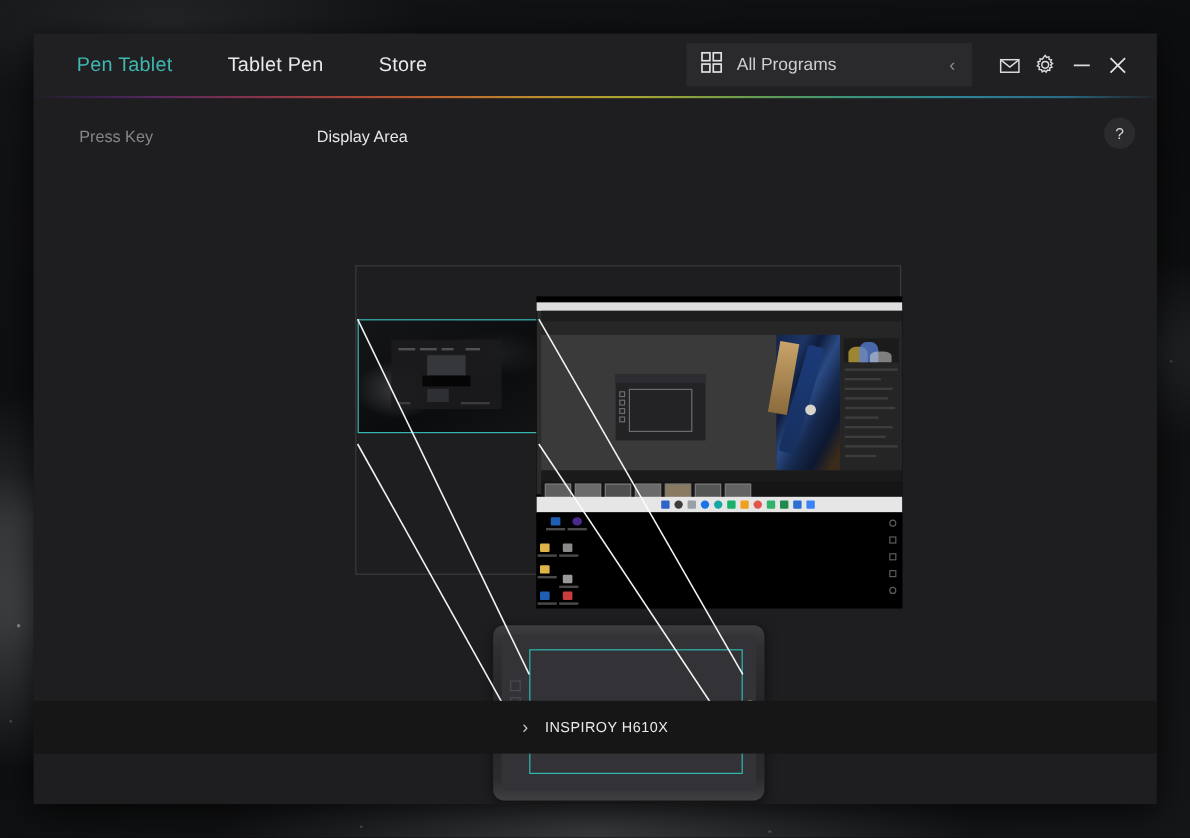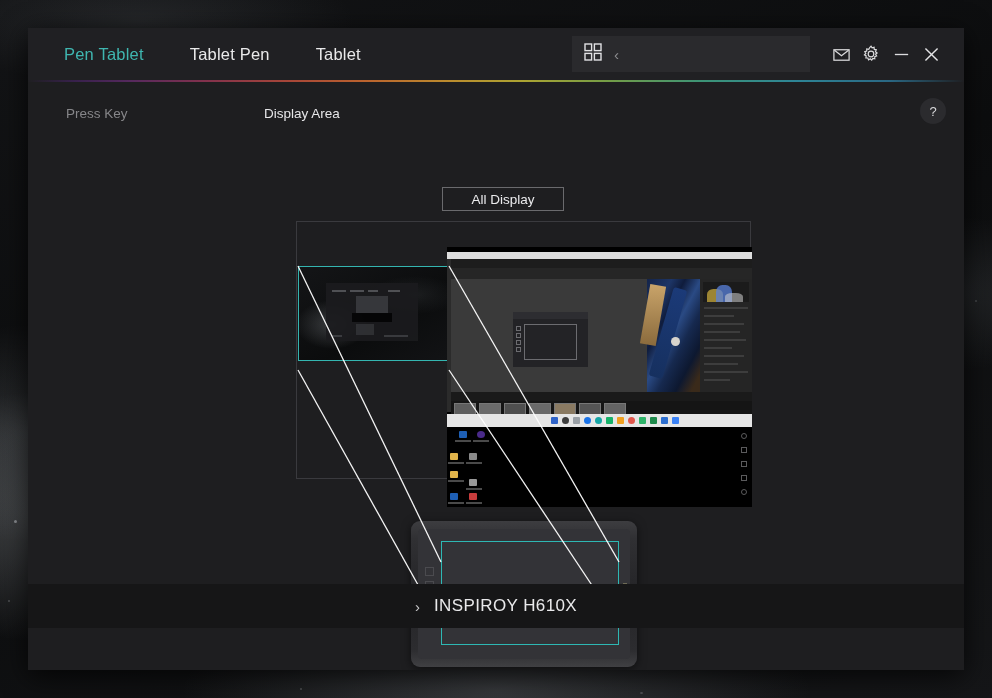--- a/index.html
+++ b/index.html
@@ -255,55 +255,56 @@
 
   
   #device-bar {
     position: absolute; left: 0; bottom: 0;
     width: 100%; height: 44px;
     background: #161617;
     display: flex; align-items: center; justify-content: center;
     gap: 14px; cursor: pointer;
   }
   #device-bar .dchev { color: #c9c9cb; font-size: 15px; }
-  #device-bar .dname { color: #e9e9eb; font-size: 17px; letter-spacing: .4px; }
+  #device-bar .dname { color: #e9e9eb; font-size: 12px; letter-spacing: .4px; }
 </style>
 </head>
 <body>
 
 <div id="desktop">
   <div class="speck" style="left:14px;top:520px;width:3px;height:3px;"></div>
   <div class="speck" style="left:40px;top:560px;width:2px;height:2px;opacity:.6;"></div>
   <div class="speck" style="left:8px;top:600px;width:2px;height:2px;opacity:.5;"></div>
   <div class="speck" style="left:300px;top:688px;width:2px;height:2px;opacity:.5;"></div>
   <div class="speck" style="left:640px;top:692px;width:3px;height:2px;opacity:.45;"></div>
   <div class="speck" style="left:975px;top:300px;width:2px;height:2px;opacity:.4;"></div>
 </div>
 
 <div id="app-window">
 
   <div id="topbar">
 
     <div class="nav-tabs">
       <div class="nav-tab active">Pen Tablet</div>
       <div class="nav-tab">Tablet Pen</div>
-      <div class="nav-tab">Tablet</div>
+      <div class="nav-tab">Store</div>
     </div>
 
     <div class="top-right">
 
       <div id="programs-select">
         <span class="grid-ico">
           <svg width="18" height="18" viewBox="0 0 18 18">
             <rect x="1" y="1" width="6.6" height="6.6" fill="none" stroke="#e2e2e4" stroke-width="1.4"></rect>
             <rect x="10.4" y="1" width="6.6" height="6.6" fill="none" stroke="#e2e2e4" stroke-width="1.4"></rect>
             <rect x="1" y="10.4" width="6.6" height="6.6" fill="none" stroke="#e2e2e4" stroke-width="1.4"></rect>
             <rect x="10.4" y="10.4" width="6.6" height="6.6" fill="none" stroke="#e2e2e4" stroke-width="1.4"></rect>
           </svg>
         </span>
+        <span class="lbl">All Programs</span>
         <span class="chev">‹</span>
       </div>
 
       <div class="win-btn">
         <svg width="19" height="19" viewBox="0 0 20 20">
           <rect x="2" y="5" width="16" height="11" fill="none" stroke="#dcdcde" stroke-width="1.3"></rect>
           <path d="M2.6 5.6 L10 11.4 L17.4 5.6" fill="none" stroke="#dcdcde" stroke-width="1.3"></path>
         </svg>
       </div>
 
@@ -337,21 +338,20 @@
 
   <div id="gradient-line"></div>
 
   <div id="content">
 
     <div id="press-key-label">Press Key</div>
     <div id="working-area-label">Display Area</div>
 
     <div id="help-button">?</div>
 
-    <div id="all-display-btn">All Display</div>
 
     <div id="monitors-area">
 
       <div id="monitor-frame"></div>
 
       <div id="monitor-left">
         <div id="mini-driver">
           <div class="mrow" style="left:6px;top:7px;width:14px;"></div>
           <div class="mrow" style="left:24px;top:7px;width:14px;"></div>
           <div class="mrow" style="left:42px;top:7px;width:10px;"></div>

